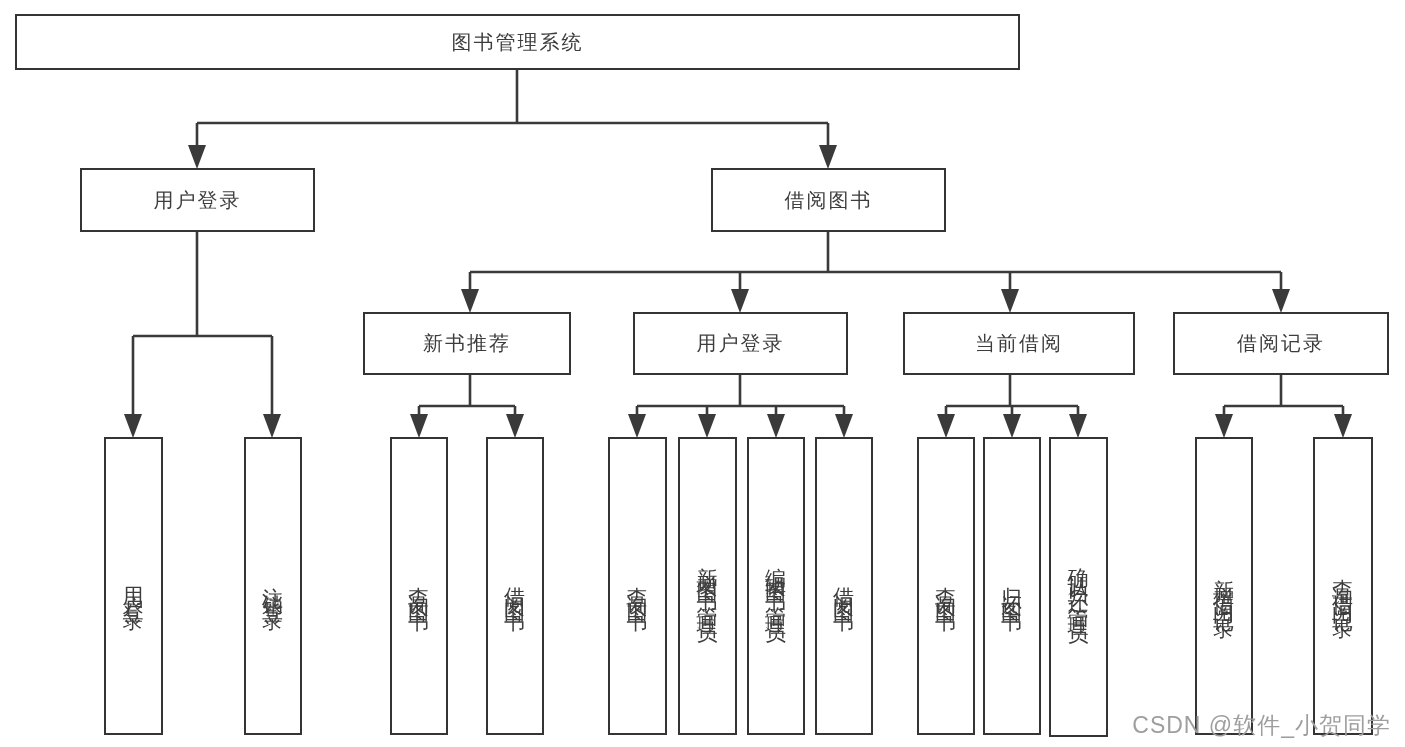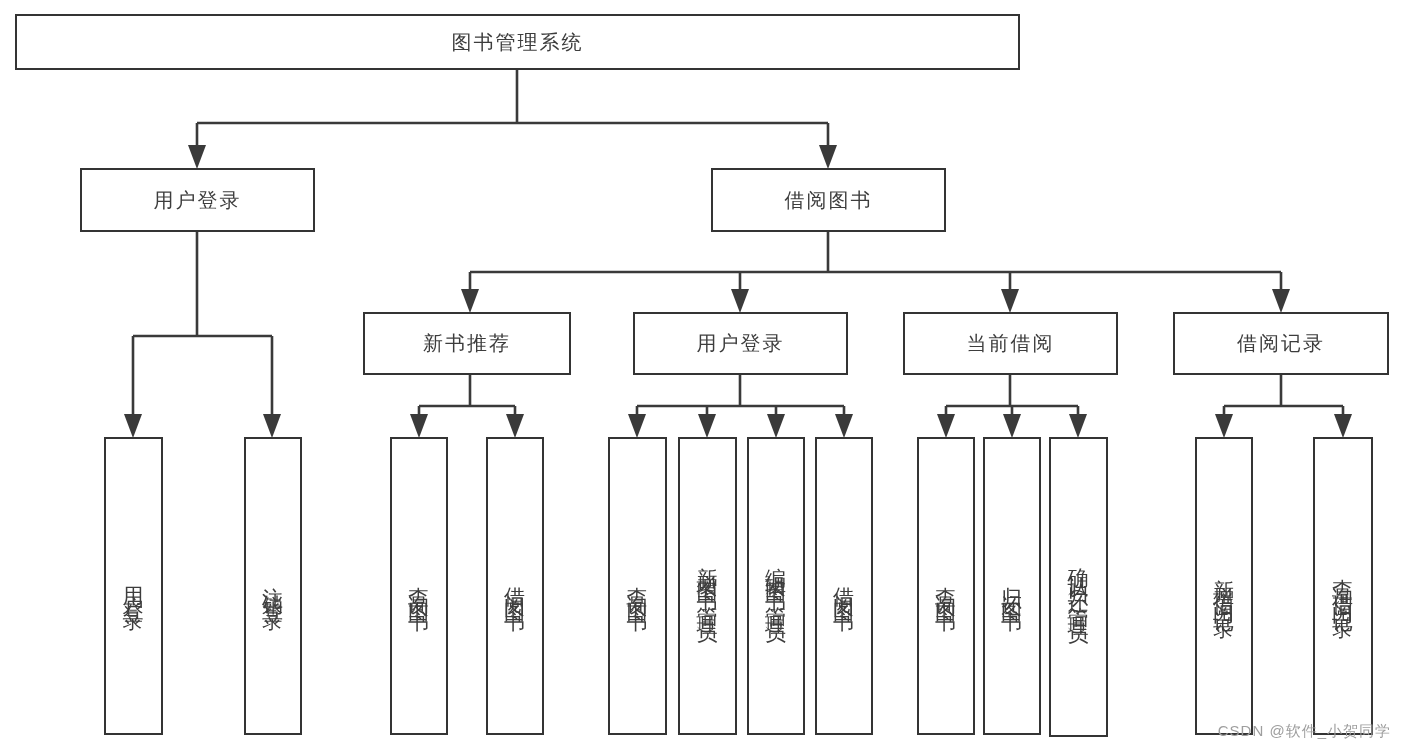--- a/index.html
+++ b/index.html
@@ -32,21 +32,21 @@
     writing-mode:vertical-rl;
     text-orientation:mixed;
     font-size:21px;
     letter-spacing:8px;
     color:var(--text);
     line-height:1;
   }
   .watermark{
     position:absolute;
     right:14px;bottom:6px;
-    font-size:15px;
+    font-size:23px;
     color:var(--wm);
     letter-spacing:1px;
     white-space:nowrap;
   }
 </style>
 </head>
 <body>
 
 <div class="canvas">
 
@@ -92,21 +92,21 @@
   <div class="box h" style="left:711px;top:168px;width:235px;height:64px">
     <span>借阅图书</span>
   </div>
 
   <div class="box h" style="left:363px;top:312px;width:208px;height:63px">
     <span>新书推荐</span>
   </div>
   <div class="box h" style="left:633px;top:312px;width:215px;height:63px">
     <span>用户登录</span>
   </div>
-  <div class="box h" style="left:903px;top:312px;width:215px;height:63px">
+  <div class="box h" style="left:903px;top:312px;width:232px;height:63px">
     <span>当前借阅</span>
   </div>
   <div class="box h" style="left:1173px;top:312px;width:216px;height:63px">
     <span>借阅记录</span>
   </div>
 
   <div class="box v" style="left:104px;top:437px;width:59px;height:298px">
     <span>用户登录</span>
   </div>
   <div class="box v" style="left:244px;top:437px;width:58px;height:298px">

